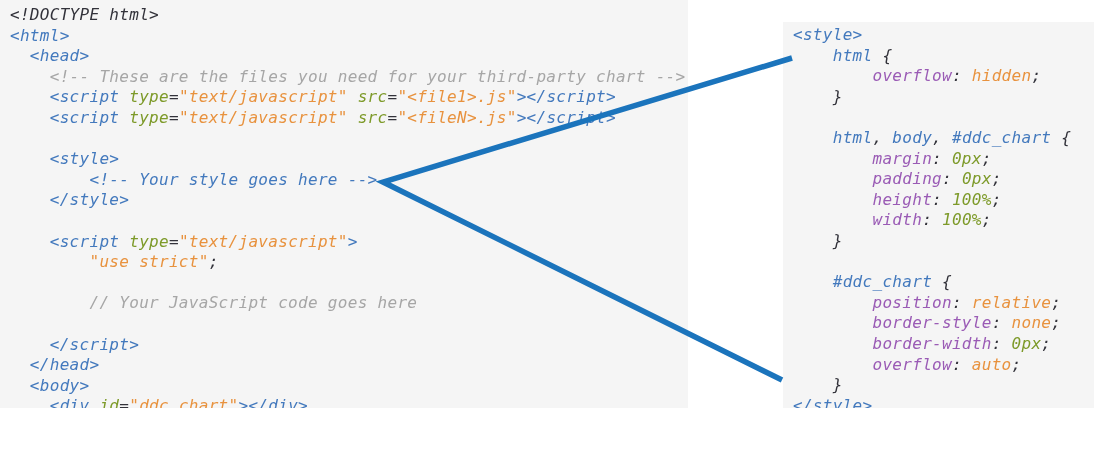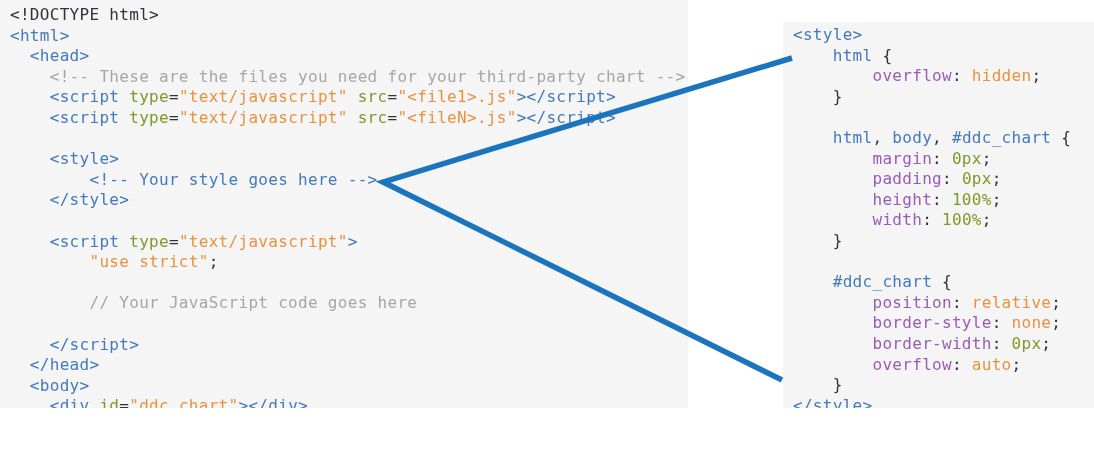--- a/index.html
+++ b/index.html
@@ -7,20 +7,21 @@
     padding: 0;
     background: #ffffff;
     font-family: "DejaVu Sans Mono", "Liberation Mono", monospace;
   }
   .stage {
     position: relative;
     width: 1094px;
     height: 408px;
     overflow: hidden;
     background: #ffffff;
+    font-style: italic;
   }
   .code-panel {
     position: absolute;
     background: #f5f5f5;
     box-sizing: border-box;
     font-size: 16px;
     line-height: 20.6px;
     letter-spacing: 0.3px;
     white-space: pre;
     overflow: hidden;

